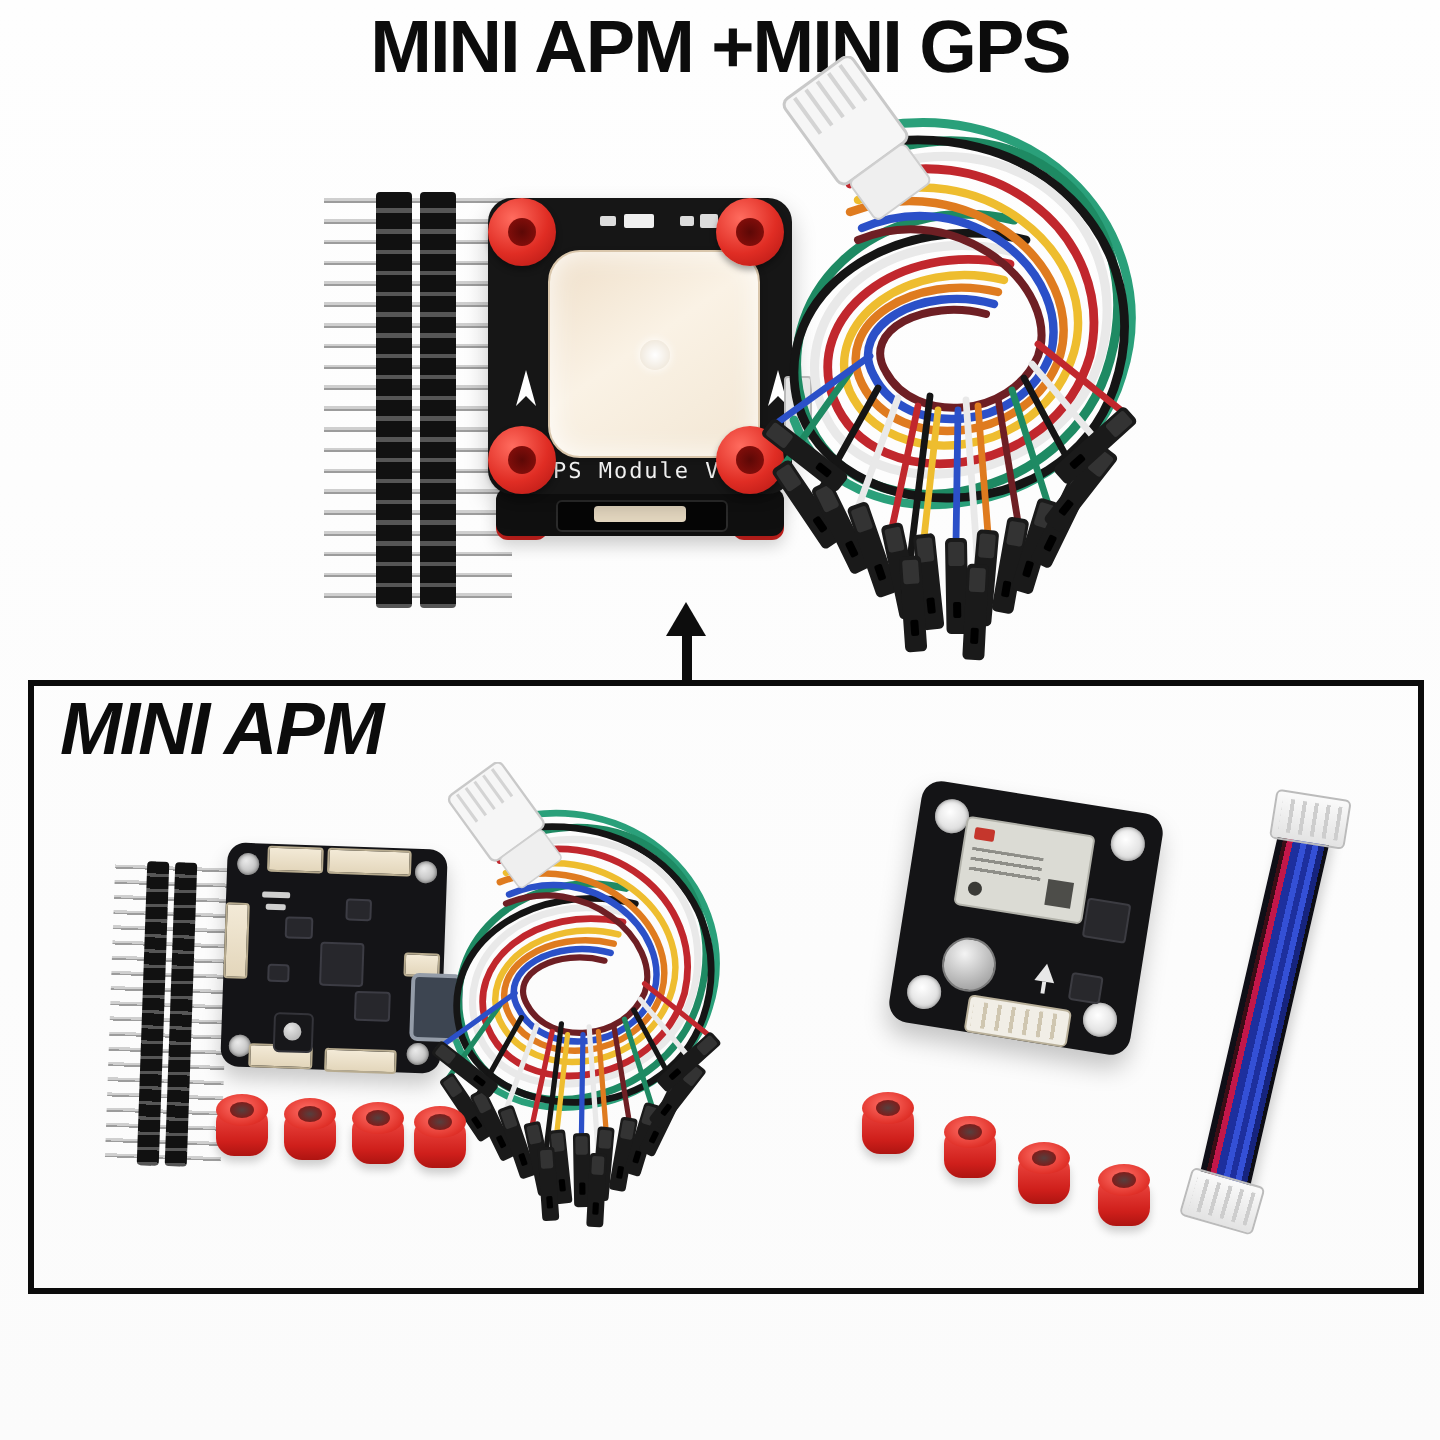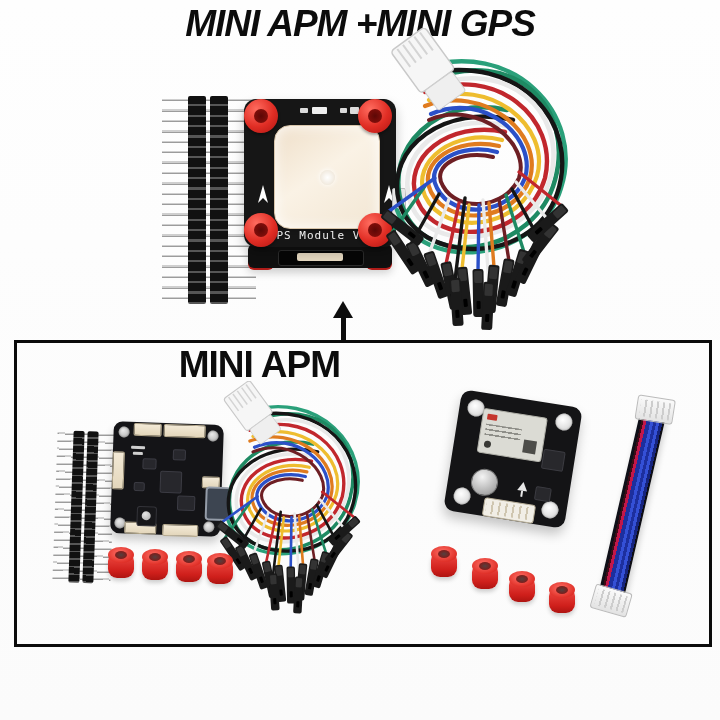--- a/index.html
+++ b/index.html
@@ -7,23 +7,23 @@
     width:720px;height:720px;overflow:hidden;
     font-family:"Liberation Sans", sans-serif;
     background:#ffffff;
   }
   .stage{position:relative;width:720px;height:720px;background:linear-gradient(180deg,#fefefe,#fbfbfb);}
   .abs{position:absolute;}
 
   
   .main-title{
     left:0;right:0;top:3px;text-align:center;
-    font-size:37px;font-weight:900;letter-spacing:-1px;color:#0c0c0c;font-style:italic;
+    font-size:37px;font-weight:900;letter-spacing:-1px;color:#0c0c0c;
   }
-  .sec-title{font-size:37px;font-weight:900;letter-spacing:-1px;color:#0c0c0c;text-align:right;}
+  .sec-title{font-size:37px;font-weight:900;letter-spacing:-1px;color:#0c0c0c;text-align:left;font-style:italic;}
   .apm-title{left:30px;top:344px;width:310px;}
   .gps-title{left:432px;top:347px;width:258px;font-size:34px;}
 
   
   .kitbox{left:14px;top:340px;width:698px;height:307px;border:3px solid #0b0b0b;box-sizing:border-box;background:transparent;}
 
   
   .uparrow{left:331px;top:301px;width:24px;height:40px;}
   .uparrow .tri{width:0;height:0;border-left:10px solid transparent;border-right:10px solid transparent;border-bottom:17px solid #0d0d0d;margin:0 auto;}
   .uparrow .stem{width:5px;height:22px;background:#0d0d0d;margin:0 auto;}

